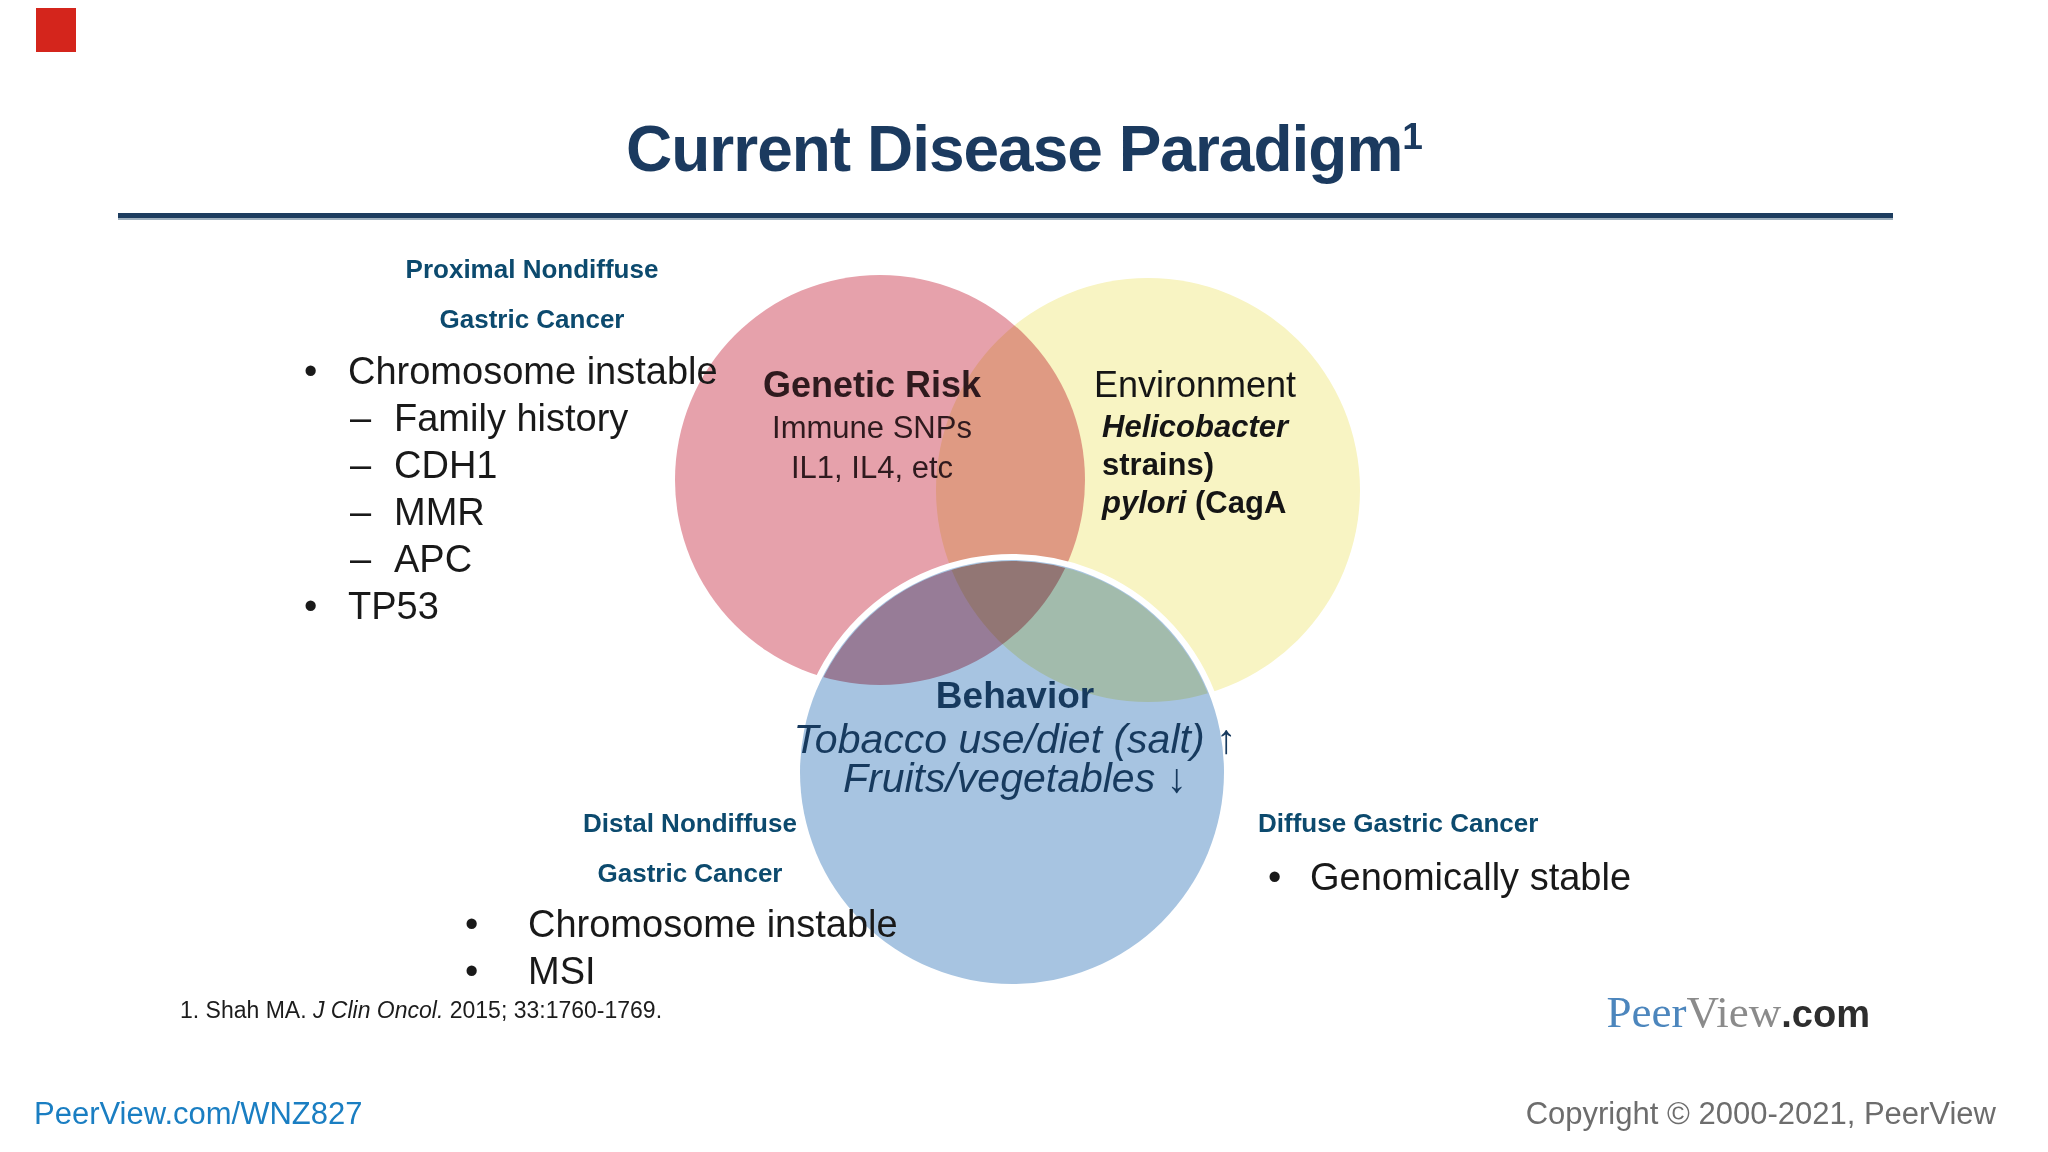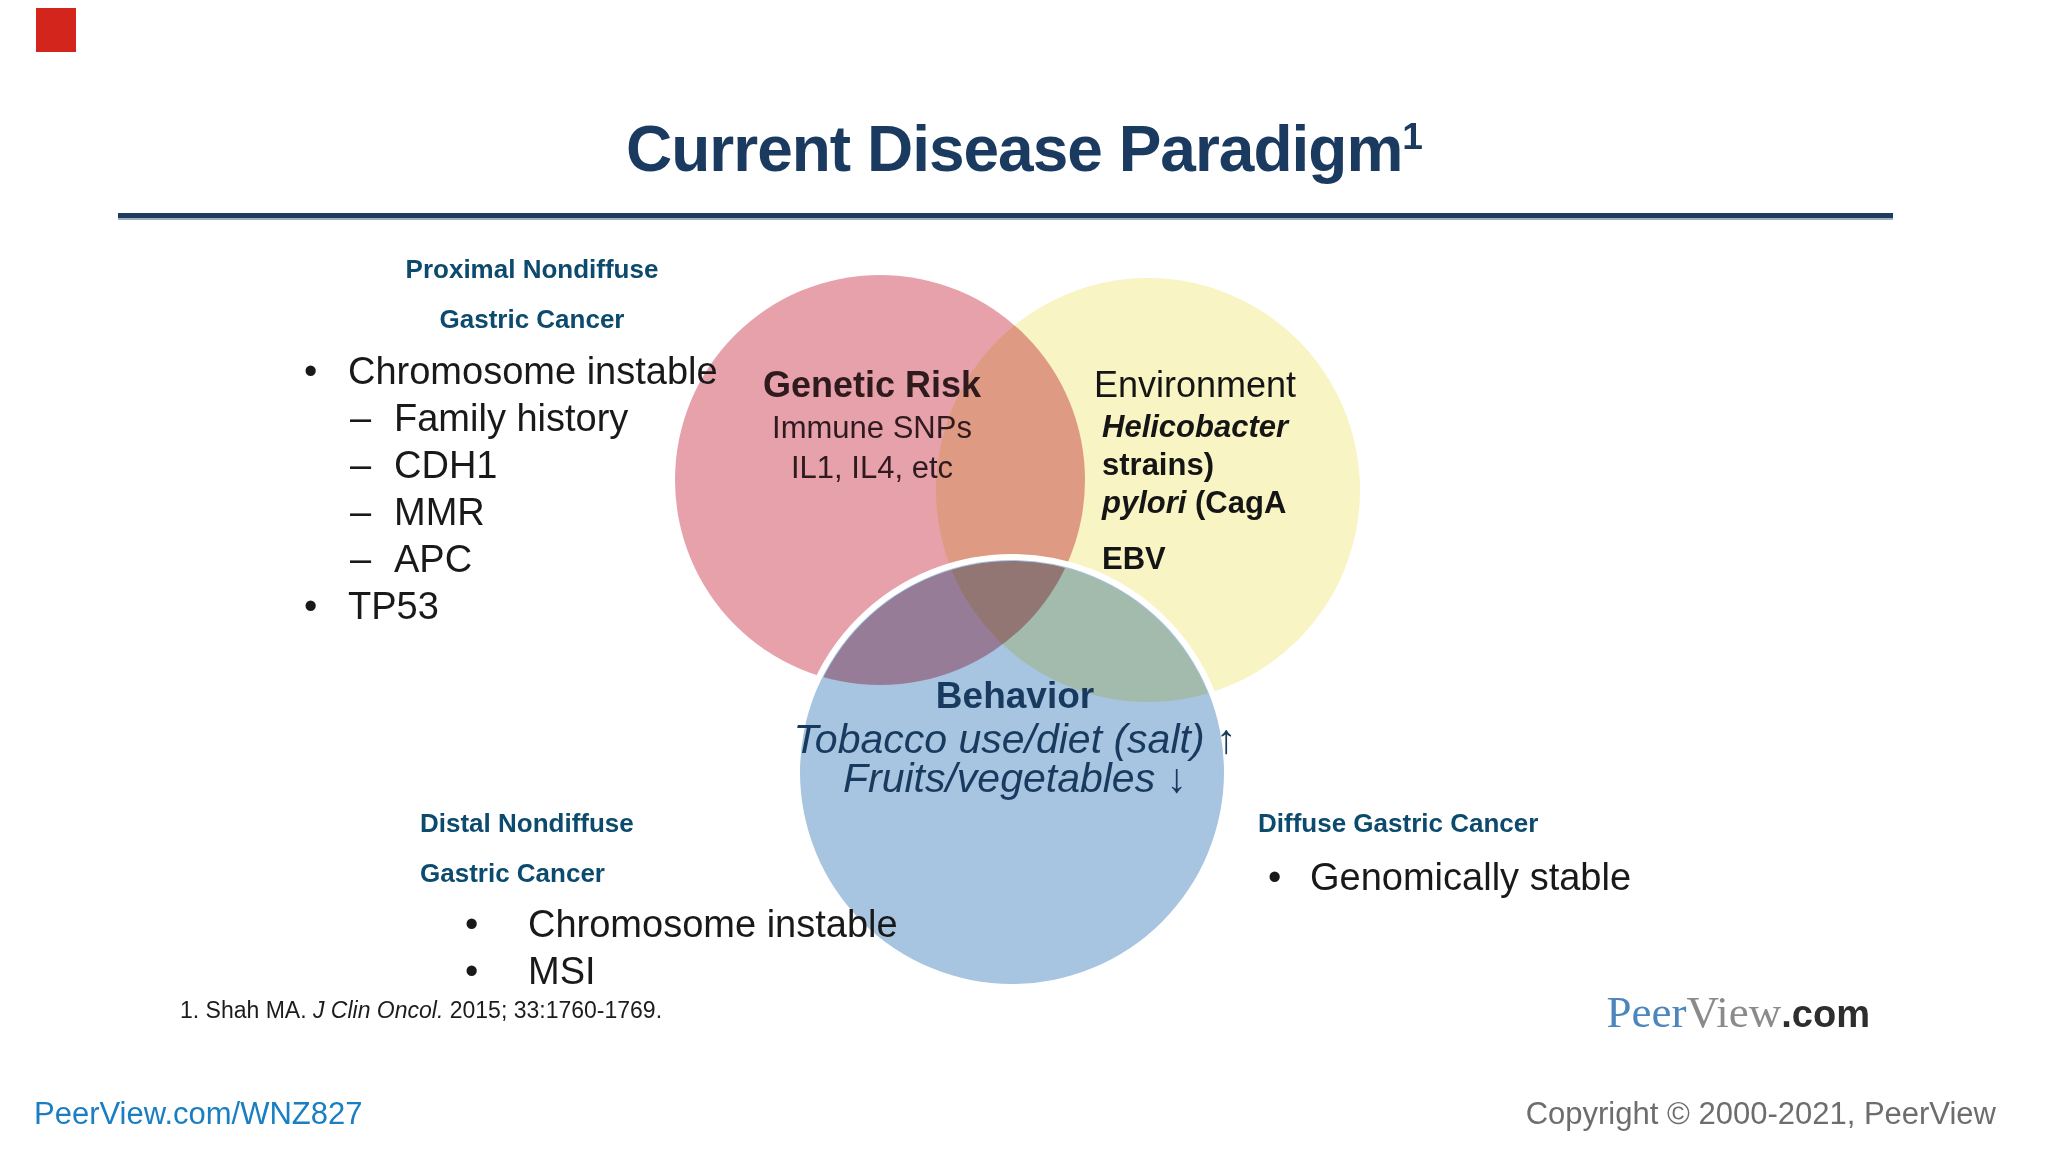--- a/index.html
+++ b/index.html
@@ -38,21 +38,21 @@
   
   .block-title{font-weight:bold;font-size:26px;line-height:50px;color:#0c4a6e;}
   .proximal{left:252px;top:244px;width:560px;z-index:10;}
   .proximal .block-title{text-align:center;}
   .row{display:flex;font-size:38px;line-height:47px;}
   .row .mk{flex:none;width:44px;}
   .row.dash{margin-left:46px;}
   .proximal .rows{padding-left:52px;margin-top:4px;}
 
   .distal{left:420px;top:798px;width:540px;z-index:10;}
-  .distal .block-title{}
+  .distal .block-title{text-align:center;}
   .distal .rows{padding-left:45px;margin-top:3px;}
   .distal .row .mk{width:63px;}
 
   .diffuse{left:1258px;top:798px;width:500px;z-index:10;}
   .diffuse .rows{padding-left:10px;margin-top:6px;}
   .diffuse .row .mk{width:42px;}
 
   .reference{left:180px;top:997px;font-size:23px;color:#1c1c1c;z-index:10;}
 
   .logo{top:986px;right:178px;font-size:45px;z-index:10;font-family:"Liberation Serif",serif;}
@@ -83,21 +83,20 @@
     <div class="vtitle">Genetic Risk</div>
     <div class="vline">Immune SNPs</div>
     <div class="vline">IL1, IL4, etc</div>
   </div>
 
   <div class="abs vtext environment">
     <div class="vtitle">Environment</div>
     <div class="vline em">Helicobacter</div>
     <div class="vline">strains)</div>
     <div class="vline"><span class="em">pylori</span><span> (CagA</span></div>
-    <div class="vline gap">EBV</div>
   </div>
 
   <div class="abs vtext behavior">
     <div class="vtitle">Behavior</div>
     <div class="vline">Tobacco use/diet (salt) ↑</div>
     <div class="vline">Fruits/vegetables ↓</div>
   </div>
 
   <div class="abs proximal">
     <div class="block-title">Proximal Nondiffuse</div>

